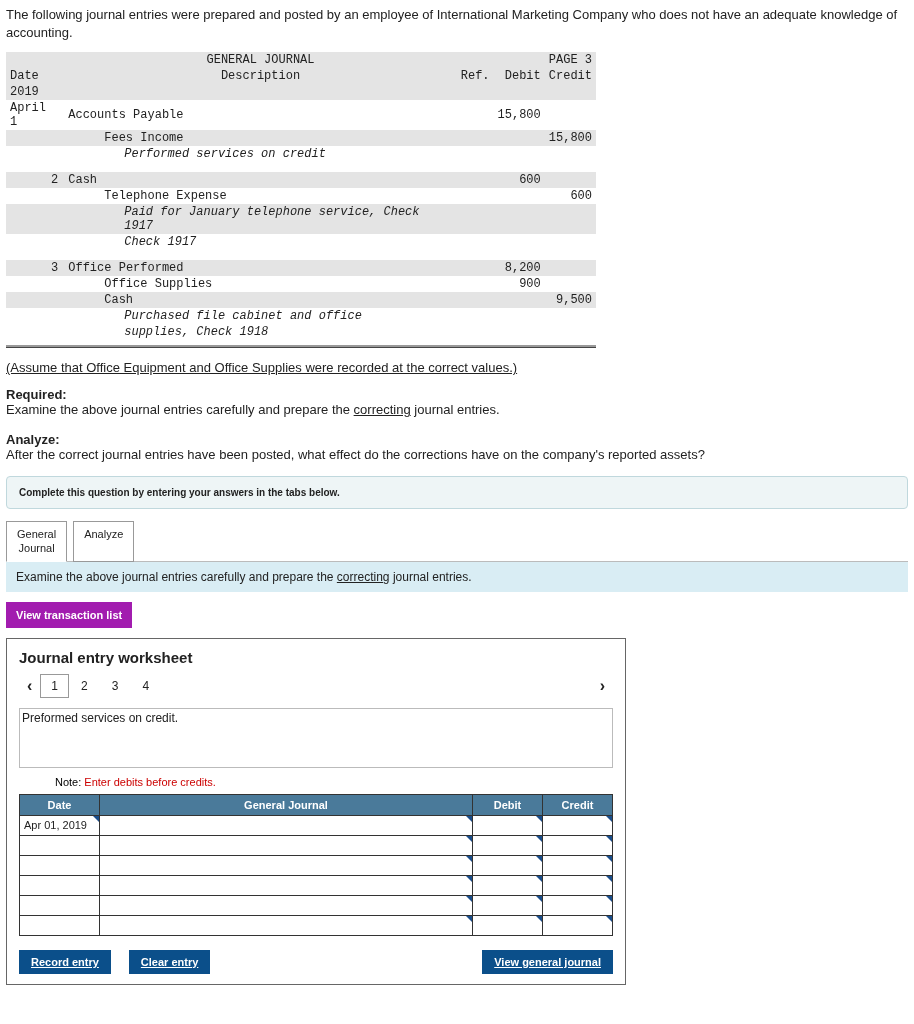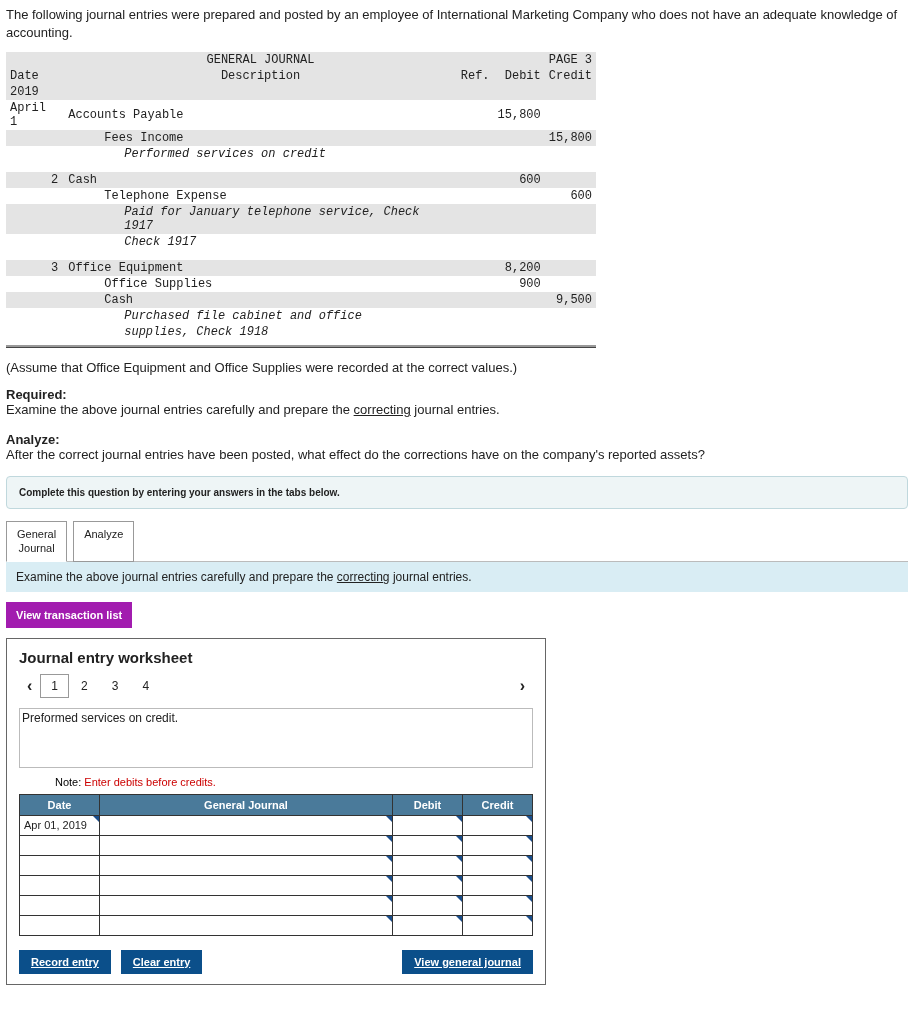--- a/index.html
+++ b/index.html
@@ -27,21 +27,21 @@
   }
   .journal .hdr { background: #e4e4e4; }
   .journal .num { text-align: right; }
   .journal .center { text-align: center; }
   .journal .italic { font-style: italic; }
   .journal .indent1 { padding-left: 40px; }
   .journal .indent2 { padding-left: 60px; }
   .journal .spacer td { height: 10px; }
   .underline-row { height: 4px; border-bottom: 3px ridge #999; }
   
-  .assume { margin: 12px 0; }
+  .assume { margin: 12px 0; text-decoration: underline; }
   .req-label { font-weight: bold; }
   .analyze-label { font-weight: bold; }
   .underline-text { text-decoration: underline; }
   
   
   .tabs-box {
     background: #eef5f6;
     border: 1px solid #c0d8dd;
     border-radius: 4px;
     padding: 10px 12px;
@@ -77,21 +77,21 @@
     font-weight: bold;
     border: none;
     padding: 7px 10px;
     margin: 10px 0;
     cursor: pointer;
   }
   
   
   .ws-panel {
     border: 1px solid #666;
-    width: 540px;
+    width: 620px;
     padding: 10px 12px;
     background: #fff;
   }
   .ws-title { font-family: Verdana, sans-serif; font-weight: bold; font-size: 15px; margin-bottom: 8px;}
   .pager { display: flex; align-items: center; gap: 0; margin-bottom: 10px;}
   .pager-arrow { font-size: 16px; font-weight: bold; padding: 0 8px; cursor: pointer; }
   .pager-arrow.right { margin-left: auto; }
   .pager-num {
     border: 1px solid #999;
     padding: 4px 10px;
@@ -133,21 +133,21 @@
     right: 0; top: 0;
     width: 0; height: 0;
     border-top: 6px solid #1a4d8a;
     border-left: 6px solid transparent;
   }
   .entry-table .col-date { width: 80px; }
   .entry-table .col-gj { width: auto; }
   .entry-table .col-amt { width: 70px; }
   .entry-table td .cell-text { padding: 3px 4px; font-size: 11px; display:block;}
   
-  .ws-buttons { display: flex; gap: 10px; margin-top: 14px; align-items: center;}
+  .ws-buttons { display: flex; gap: 18px; margin-top: 14px; align-items: center;}
   .ws-btn {
     background: #0b4f8a;
     color: #fff;
     font-size: 11px;
     font-weight: bold;
     text-decoration: underline;
     border: none;
     padding: 6px 12px;
     cursor: pointer;
   }
@@ -236,21 +236,21 @@
         <td></td>
         <td></td>
         <td></td>
       </tr>
   <tr class="spacer">
         <td colspan="5"></td>
       </tr>
 
   <tr class="hdr">
         <td class="num" style="text-align:right;padding-right:6px;">3</td>
-        <td>Office Equipment</td>
+        <td>Office Performed</td>
         <td></td>
         <td class="num">8,200</td>
         <td></td>
       </tr>
   <tr>
         <td></td>
         <td class="indent1">Office Supplies</td>
         <td></td>
         <td class="num">900</td>
         <td></td>

